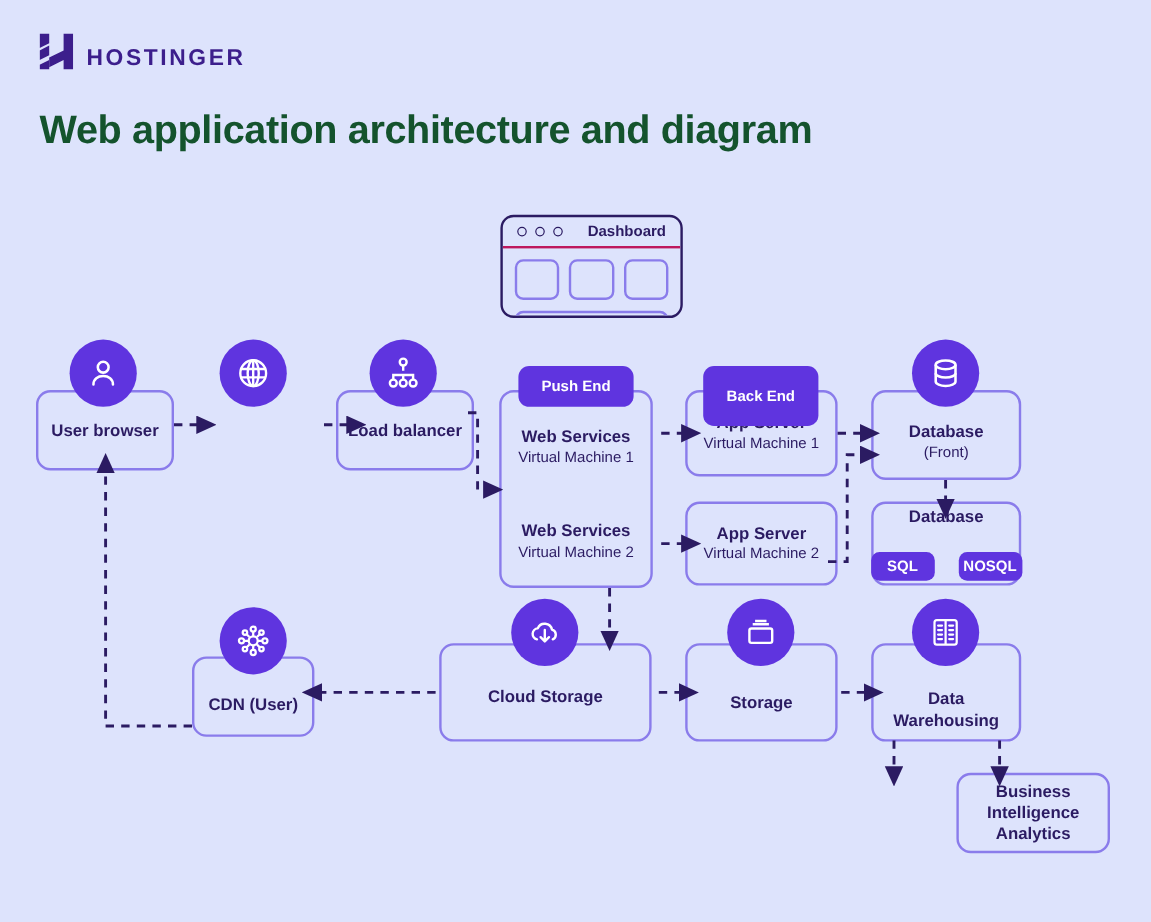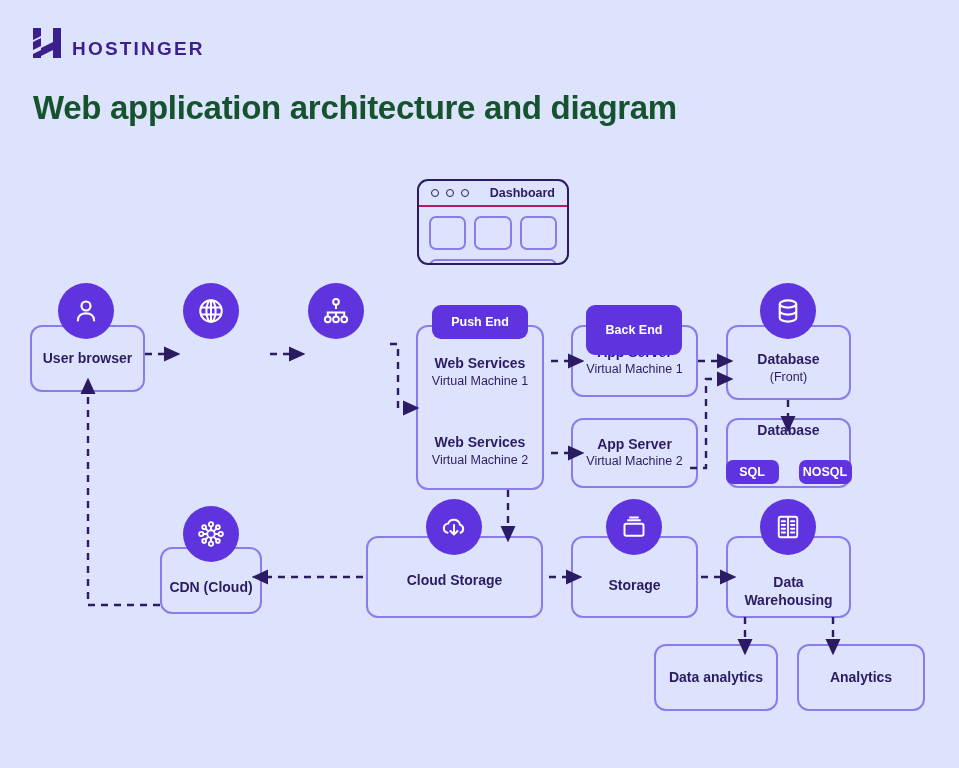--- a/index.html
+++ b/index.html
@@ -207,20 +207,23 @@
   </div>
 
   <div class="badge" style="left:183px;top:283px;">
     <svg width="30" height="30" viewBox="0 0 24 24" fill="none" stroke="#fff" stroke-width="1.6">
       <circle cx="12" cy="12" r="8.6"></circle>
       <ellipse cx="12" cy="12" rx="3.7" ry="8.6"></ellipse>
       <path d="M3.6 9.2h16.8M3.6 14.8h16.8M12 3.4v17.2"></path>
     </svg>
   </div>
 
+  <div class="node" style="left:280px;top:325px;width:115px;height:67px;">
+    <span class="t1">Load balancer</span>
+  </div>
   <div class="badge" style="left:308px;top:283px;">
     <svg width="30" height="30" viewBox="0 0 24 24" fill="none" stroke="#fff" stroke-width="1.6">
       <circle cx="12" cy="4.6" r="2.3"></circle>
       <circle cx="5.4" cy="18.6" r="2.3"></circle>
       <circle cx="12" cy="18.6" r="2.3"></circle>
       <circle cx="18.6" cy="18.6" r="2.3"></circle>
       <path d="M12 6.9v3.4M5.4 16.3v-3.1h13.2v3.1M12 13.2v3.1"></path>
     </svg>
   </div>
 
@@ -261,21 +264,21 @@
 
   <div class="node" style="left:726px;top:418px;width:125px;height:70px;">
     <span class="t1">Database</span>
     <div style="display:flex;gap:20px;margin-top:20px;">
       <span class="tag" style="width:53px;height:24px;">SQL</span>
       <span class="tag" style="width:53px;height:24px;">NOSQL</span>
     </div>
   </div>
 
   <div class="node" style="left:160px;top:547px;width:102px;height:67px;">
-    <span class="t1" style="margin-top:14px;">CDN (Cloud)</span>
+    <span class="t1" style="margin-top:14px;">CDN (User)</span>
   </div>
   <div class="badge" style="left:183px;top:506px;">
     <svg width="30" height="30" viewBox="0 0 24 24" fill="none" stroke="#fff" stroke-width="1.5">
       <circle cx="12" cy="12" r="3"></circle>
       <circle cx="12" cy="4.2" r="1.7"></circle>
       <circle cx="12" cy="19.8" r="1.7"></circle>
       <circle cx="4.2" cy="12" r="1.7"></circle>
       <circle cx="19.8" cy="12" r="1.7"></circle>
       <circle cx="6.5" cy="6.5" r="1.5"></circle>
       <circle cx="17.5" cy="6.5" r="1.5"></circle>
@@ -311,20 +314,18 @@
   </div>
   <div class="badge" style="left:760px;top:499px;">
     <svg width="30" height="30" viewBox="0 0 24 24" fill="none" stroke="#fff" stroke-width="1.5">
       <rect x="4.6" y="3.8" width="14.8" height="16.4" rx="1.6"></rect>
       <path d="M12 3.8v16.4"></path>
       <path d="M7 7.4h2.6M7 10.4h2.6M7 13.4h2.6M7 16.4h2.6" stroke-linecap="round"></path>
       <path d="M14.4 7.4H17M14.4 10.4H17M14.4 13.4H17M14.4 16.4H17" stroke-linecap="round"></path>
     </svg>
   </div>
 
-  <div class="node" style="left:654px;top:644px;width:124px;height:67px;">
-    <span class="t1">Data analytics</span>
-  </div>
   <div class="node" style="left:797px;top:644px;width:128px;height:67px;">
+    <span class="t1">Business Intelligence</span>
     <span class="t1">Analytics</span>
   </div>
 
 </div>
 
 </body></html>

